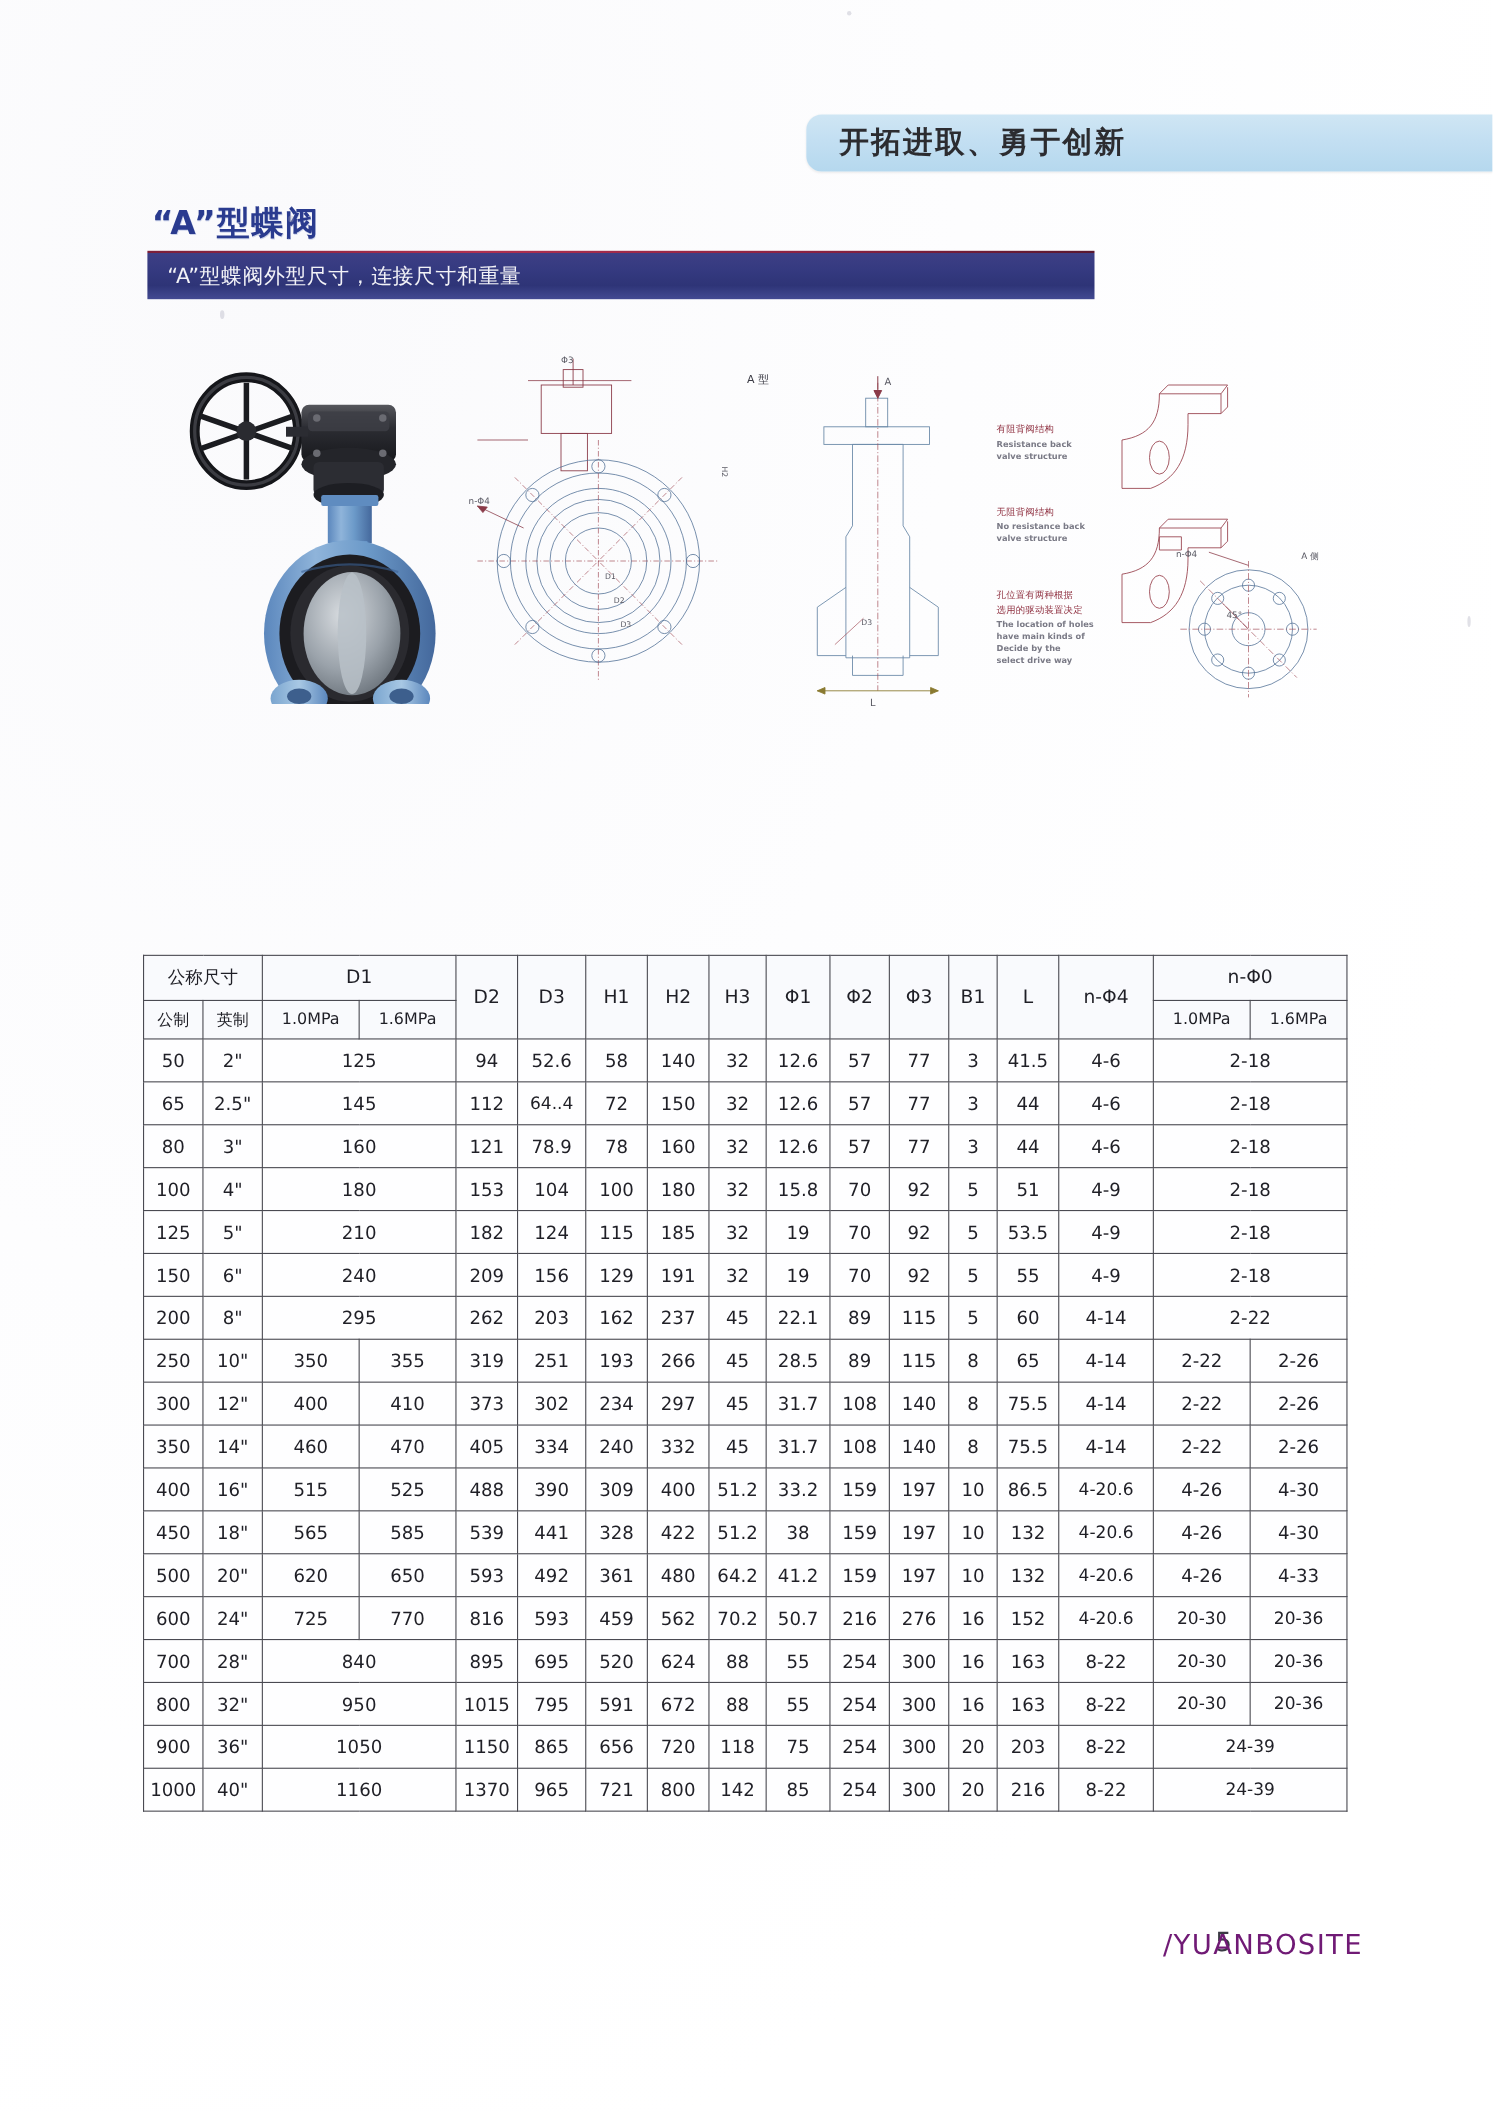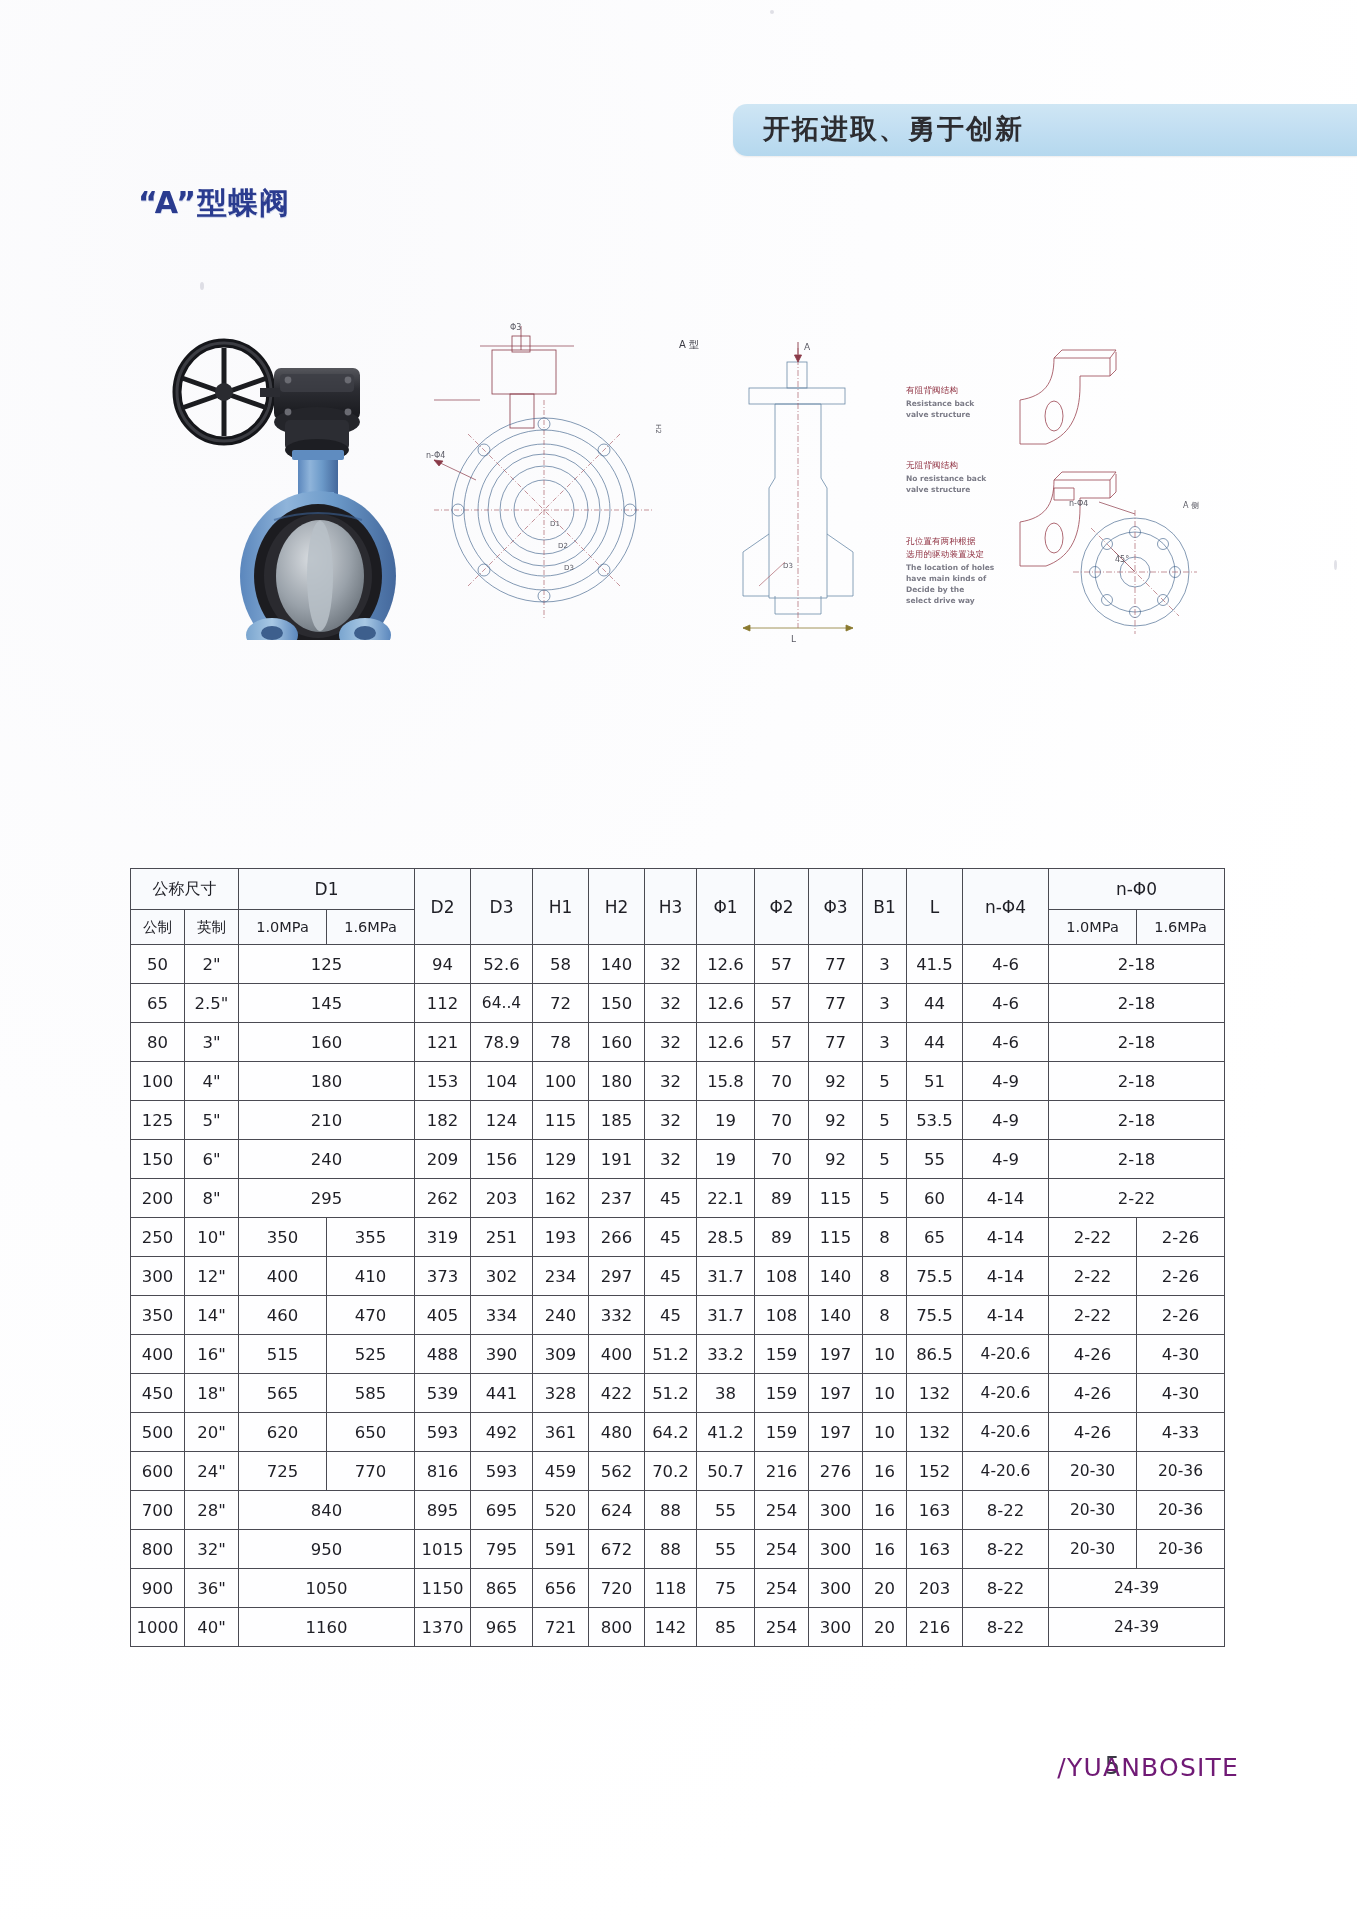--- a/index.html
+++ b/index.html
@@ -235,20 +235,23 @@
 
 <div id="page">
   <div id="paper-tint"></div>
 
   <div id="slogan-banner">
     <div id="slogan-text">开拓进取、勇于创新</div>
   </div>
 
   <div id="product-title">“A”型蝶阀</div>
 
+  <div id="subtitle-bar">
+    <div id="subtitle-text">“A”型蝶阀外型尺寸，连接尺寸和重量</div>
+  </div>
 
   <div id="figure-region">
 
     <svg id="valve-photo" viewBox="0 0 280 310">
       <defs>
         <linearGradient id="bodyBlue" x1="0" y1="0" x2="1" y2="0">
           <stop offset="0%" stop-color="#5b87bd"></stop>
           <stop offset="30%" stop-color="#8fb4da"></stop>
           <stop offset="60%" stop-color="#6c9ac9"></stop>
           <stop offset="100%" stop-color="#44689c"></stop>

